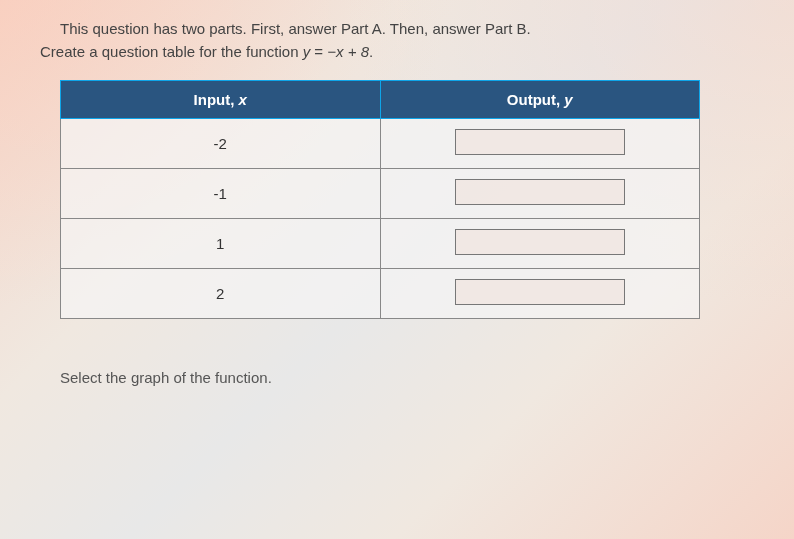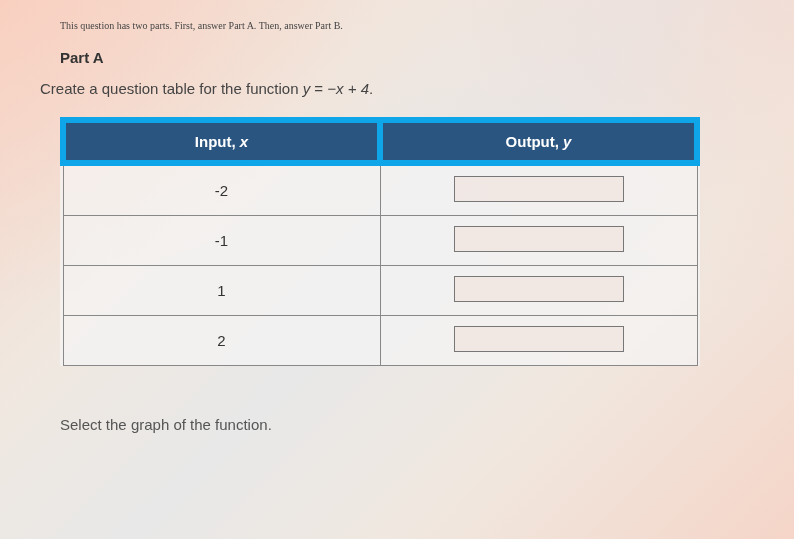--- a/index.html
+++ b/index.html
@@ -26,24 +26,23 @@
       bottom: 0;
       background: radial-gradient(ellipse at top left, rgba(255,200,180,0.4), transparent 40%),
                   radial-gradient(ellipse at top right, rgba(255,200,180,0.3), transparent 40%);
       pointer-events: none;
     }
     .content {
       position: relative;
       z-index: 1;
     }
     .intro {
-      font-size: 10px;
+      font-size: 15px;
       color: #444;
-      margin-bottom: 18px;
-      font-family: Liberation Serif, serif;
+      margin-bottom: 6px;
     }
     .part-label {
       font-size: 15px;
       font-weight: bold;
       color: #333;
       margin-bottom: 14px;
     }
     .instruction {
       font-size: 15px;
       color: #444;
@@ -58,21 +57,21 @@
       width: 640px;
       margin-bottom: 50px;
       background: rgba(245,245,245,0.7);
     }
     .func-table th {
       background: #2a5580;
       color: #fff;
       font-weight: bold;
       font-size: 15px;
       padding: 10px;
-      border: 6px solid #0ea5e9;
+      border: 1px solid #0ea5e9;
       text-align: center;
       width: 50%;
     }
     .func-table th .var {
       font-style: italic;
     }
     .func-table td {
       border: 1px solid #888;
       padding: 10px;
       text-align: center;
@@ -94,23 +93,22 @@
       font-size: 15px;
       color: #555;
       margin-top: 16px;
     }
   </style>
 </head>
 <body>
 
 <div class="content">
   <div class="intro">This question has two parts. First, answer Part A. Then, answer Part B.</div>
-  <div class="part-label">Part A</div>
   <div class="instruction">
-    <span>Create a question table for the function </span><span class="var">y</span><span> = </span><span class="var">−x + 4</span><span>.</span>
+    <span>Create a question table for the function </span><span class="var">y</span><span> = </span><span class="var">−x + 8</span><span>.</span>
   </div>
 
   <table class="func-table">
     <thead>
       <tr>
         <th>
           <span>Input, </span><span class="var">x</span>
         </th>
         <th>
           <span>Output, </span><span class="var">y</span>

